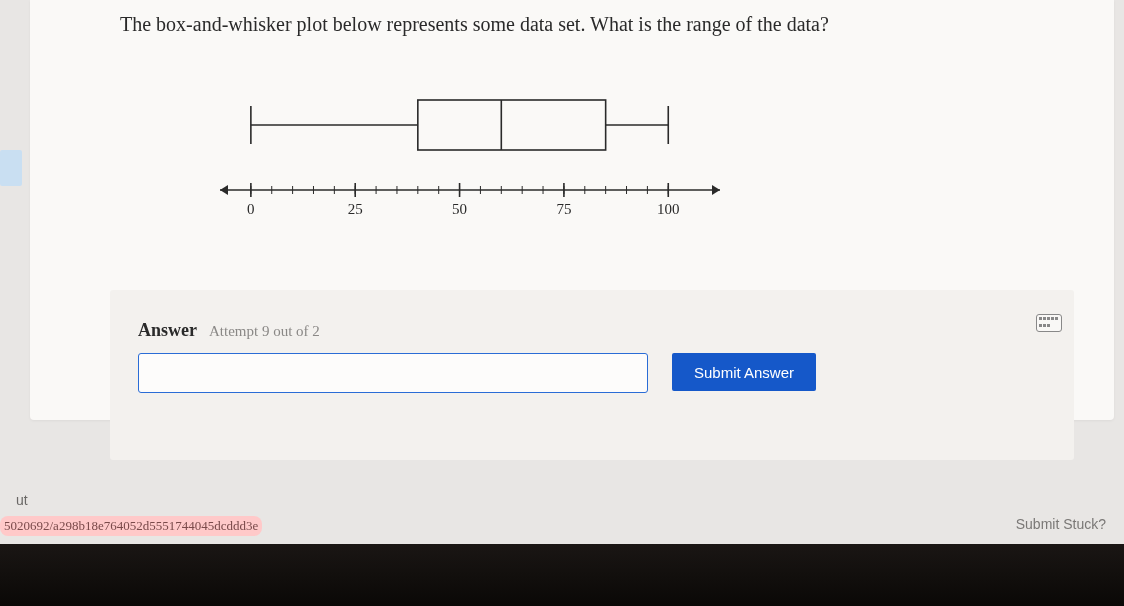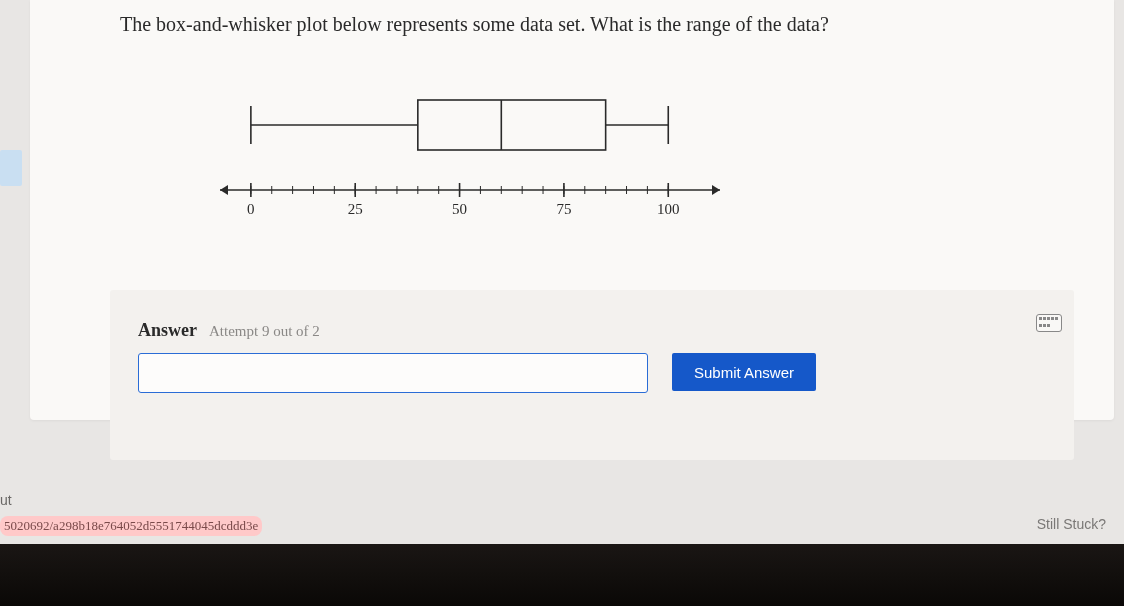--- a/index.html
+++ b/index.html
@@ -110,21 +110,21 @@
       position: absolute;
       left: 0;
       top: 150px;
       width: 22px;
       height: 36px;
       background: #c9dff2;
       border-radius: 2px;
     }
     .sidebar-text {
       position: absolute;
-      left: 0;
+      left: 16px;
       top: 492px;
       font-family: Arial, sans-serif;
       font-size: 14px;
       color: #6a6866;
     }
     .url-fragment {
       position: absolute;
       left: 0;
       top: 516px;
       background: #ffc9c9;
@@ -222,15 +222,15 @@
     </div>
     <div class="answer-row">
       <input class="answer-input" type="text" value="" style="">
       <button class="submit-btn">Submit Answer</button>
     </div>
   </div>
 </div>
 
 <div class="sidebar-text">ut</div>
 <div class="url-fragment">5020692/a298b18e764052d5551744045dcddd3e</div>
-<div class="still-stuck">Still Stuck?</div>
+<div class="still-stuck">Submit Stuck?</div>
 
 <div class="bottom-bar"></div>
 
 </body></html>

